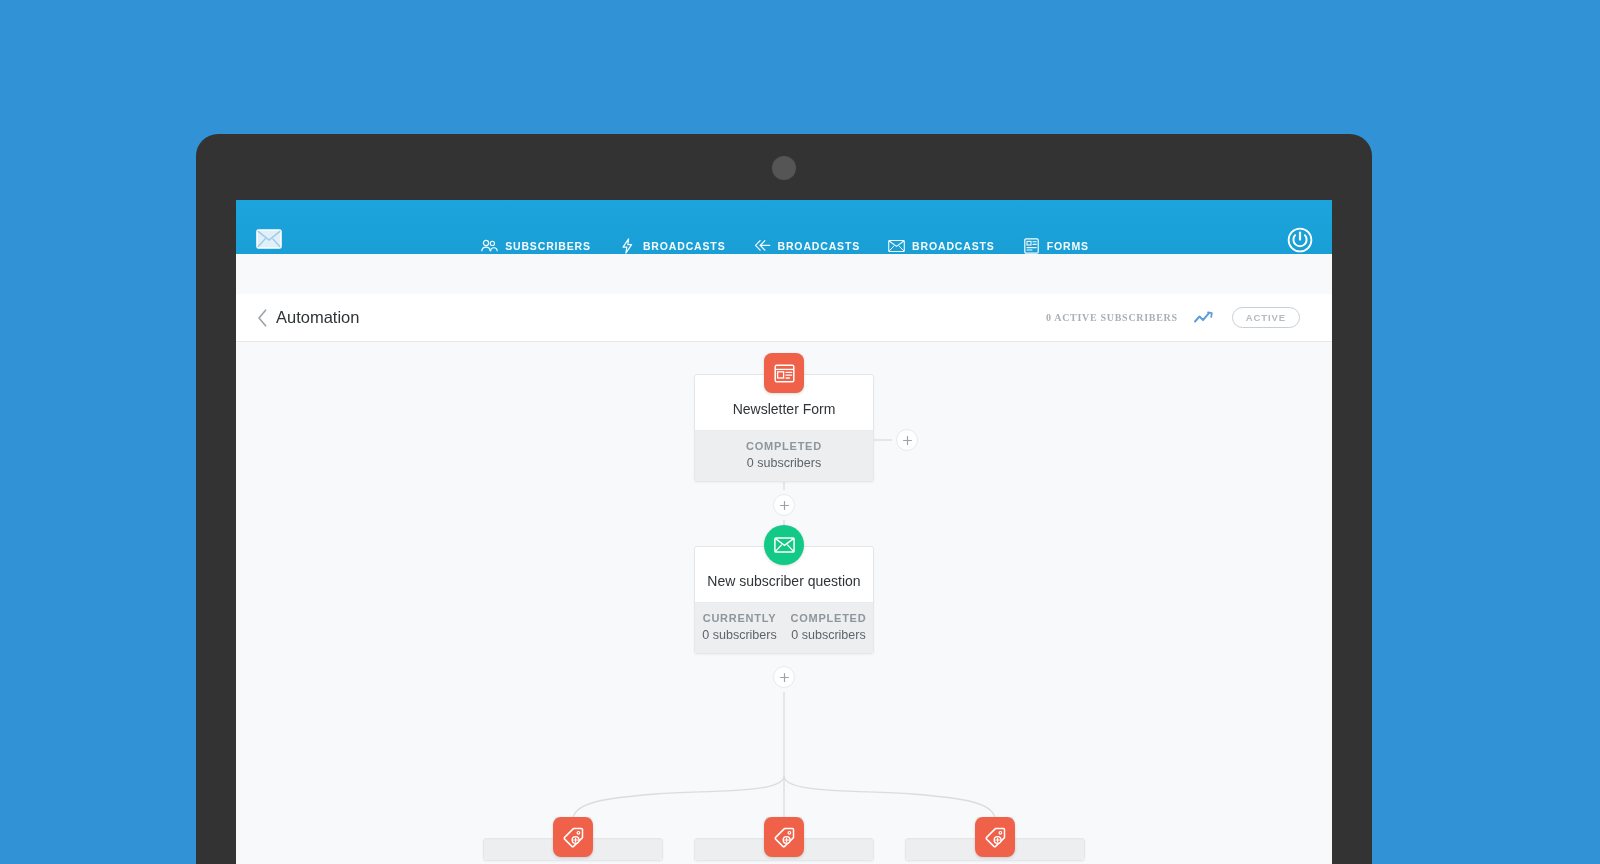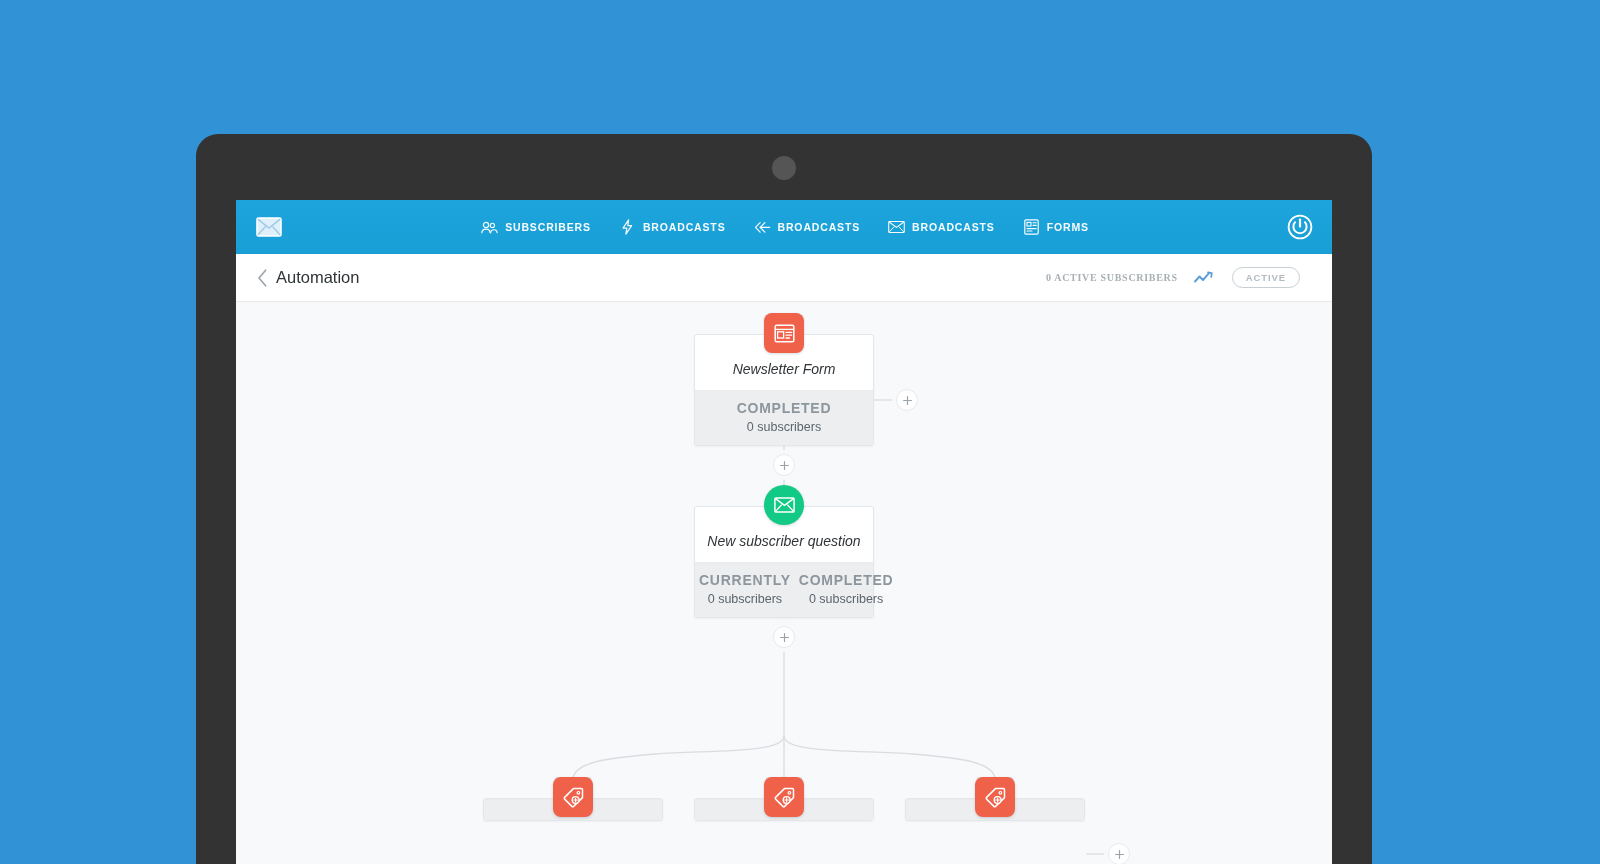--- a/index.html
+++ b/index.html
@@ -48,21 +48,21 @@
     overflow: hidden;
   }
 
   
   #topnav {
     position: relative;
     height: 54px;
     background: #1ba1da;
     background: linear-gradient(180deg, #1da4dc 0%, #199fd6 100%);
     display: flex;
-    align-items: center;
+    align-items: flex-end;
     padding: 0 18px;
   }
 
   #logo {
     width: 30px; height: 30px;
     display: flex; align-items: center; justify-content: center;
     flex: 0 0 auto;
   }
 
   #navitems {
@@ -99,20 +99,21 @@
 
   
   #subheader {
     position: relative;
     height: 48px;
     background: #ffffff;
     border-bottom: 1px solid #e6e8ea;
     display: flex;
     align-items: center;
     padding: 0 32px 0 14px;
+    margin-top: 40px;
   }
 
   #backbtn {
     width: 24px; height: 24px;
     display: flex; align-items: center; justify-content: center;
     cursor: pointer;
     flex: 0 0 auto;
   }
 
   #pagetitle {
@@ -199,36 +200,35 @@
     background: #12c986;
     border-radius: 50%;
   }
 
   .node-title {
     padding: 26px 8px 13px 8px;
     text-align: center;
     font-size: 14px;
     color: #2f3437;
     white-space: nowrap;
-    font-style: italic;
   }
 
   .node-stats {
     display: flex;
     border-top: 1px solid #e9ecee;
     background: #eceef0;
     border-radius: 0 0 3px 3px;
   }
   .stat {
     flex: 1 1 0;
     padding: 9px 4px 11px 4px;
     text-align: center;
   }
   .stat-label {
-    font-size: 14px;
+    font-size: 11px;
     font-weight: bold;
     letter-spacing: 0.75px;
     color: #8d969d;
     margin-bottom: 4px;
   }
   .stat-value {
     font-size: 12.5px;
     color: #5c656c;
   }
 

